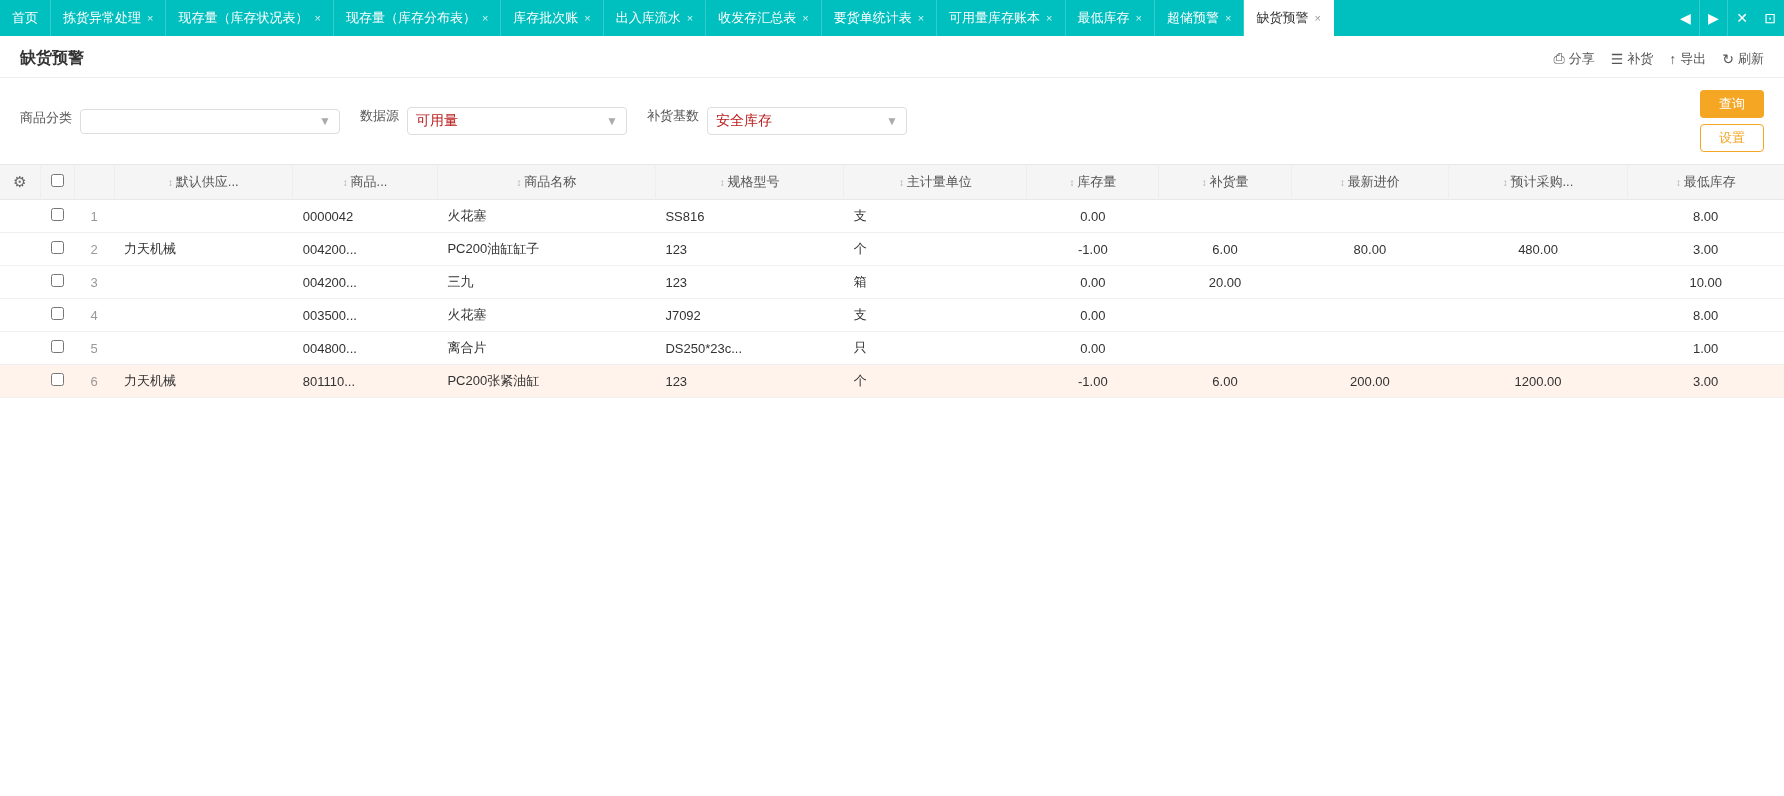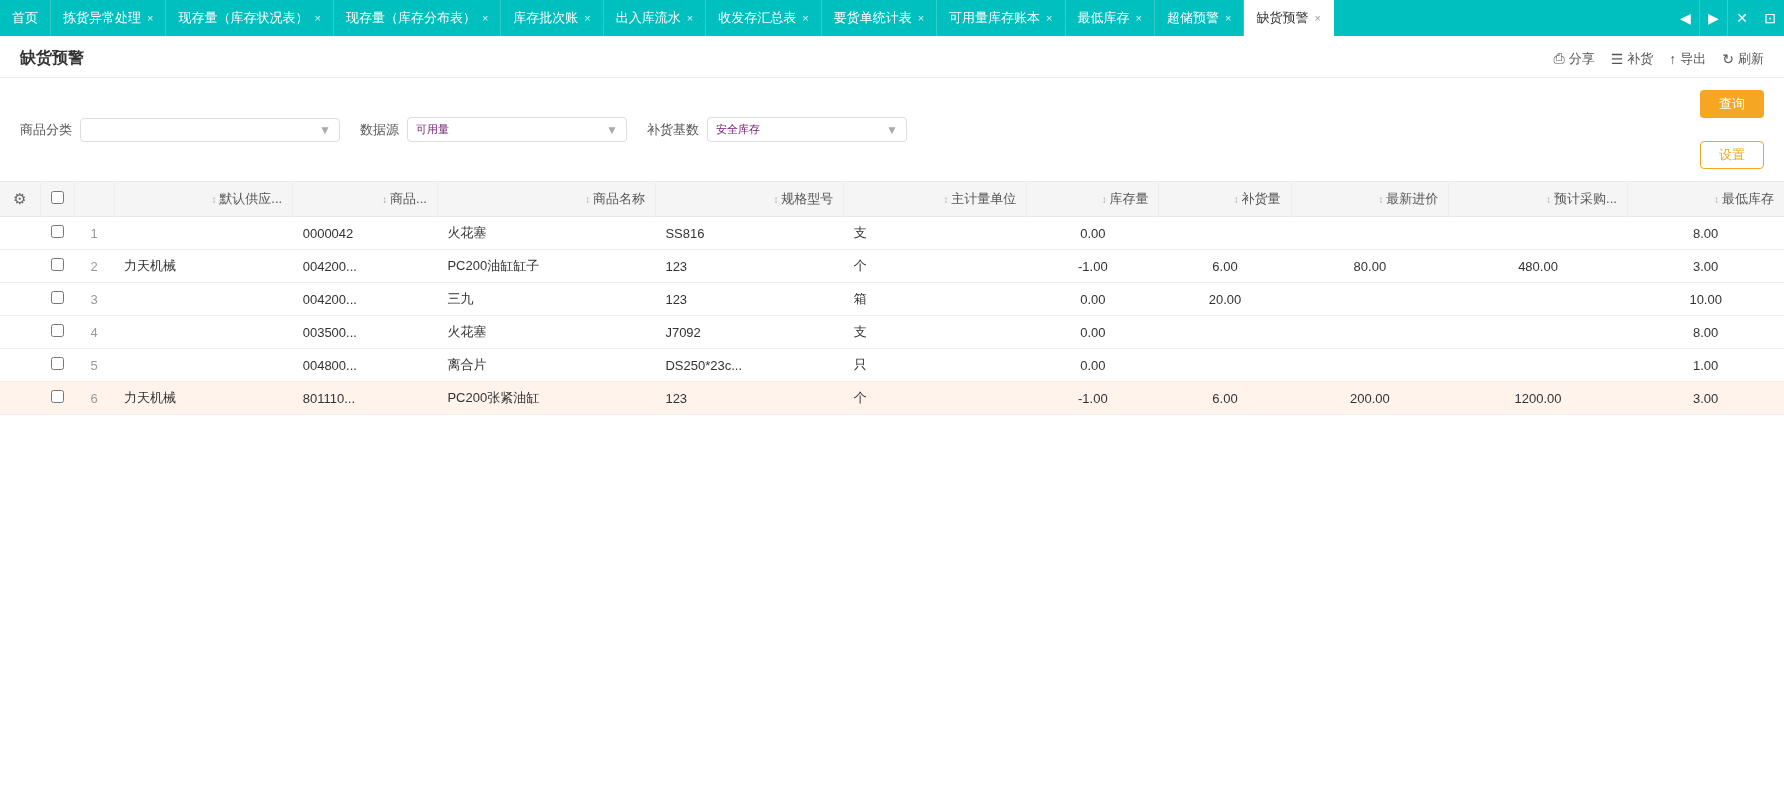--- a/index.html
+++ b/index.html
@@ -92,22 +92,22 @@
       gap: 4px;
       cursor: pointer;
       color: #555;
       font-size: 13px;
     }
     .header-action-item .icon {
       font-size: 14px;
     }
     .filter-group {
       display: flex;
-      align-items: center;
       gap: 8px;
+      font-family: Liberation Serif, serif;
     }
     .filter-label {
       color: #555;
       white-space: nowrap;
       font-size: 13px;
     }
     .filter-select {
       display: flex;
       align-items: center;
       border: 1px solid #ddd;
@@ -117,22 +117,22 @@
       background: #fff;
       cursor: pointer;
       justify-content: space-between;
     }
     .filter-select .arrow {
       color: #aaa;
       font-size: 12px;
       margin-left: 8px;
     }
     .filter-value {
-      color: #701a75;
-      font-size: 11px;
+      color: #b91c1c;
+      font-size: 14px;
     }
     .btn-query {
       background: #f5a623;
       color: #fff;
       border: none;
       border-radius: 4px;
       padding: 5px 18px;
       cursor: pointer;
       font-size: 13px;
       white-space: nowrap;
@@ -159,21 +159,21 @@
       border-collapse: collapse;
       font-size: 13px;
     }
     thead tr {
       background: #f5f5f5;
       border-top: 1px solid #e8e8e8;
       border-bottom: 1px solid #e8e8e8;
     }
     thead th {
       padding: 8px 10px;
-      text-align: right;
+      text-align: center;
       color: #555;
       font-weight: normal;
       white-space: nowrap;
       border-right: 1px solid #eee;
     }
     thead th:last-child { border-right: none; margin-top: 20px; }
     tbody tr {
       border-bottom: 1px solid #f0f0f0;
     }
     tbody tr.highlighted { background: #fff3eb; }
@@ -306,21 +306,21 @@
         <span class="arrow">▼</span>
       </div>
     </div>
     <div class="filter-group">
       <span class="filter-label">补货基数</span>
       <div class="filter-select" style="min-width:200px;">
         <span class="filter-value">安全库存</span>
         <span class="arrow">▼</span>
       </div>
     </div>
-    <div style="margin-left:auto;display:flex;flex-direction:column;gap:23px;justify-content:space-between;">
+    <div style="margin-left:auto;display:flex;flex-direction:column;gap:6px;justify-content:space-between;">
       <button class="btn-query">查询</button>
       <button class="btn-settings">设置</button>
     </div>
   </div>
 
   <div class="table-container">
     <table>
       <thead>
         <tr>
           <th class="gear-col">

